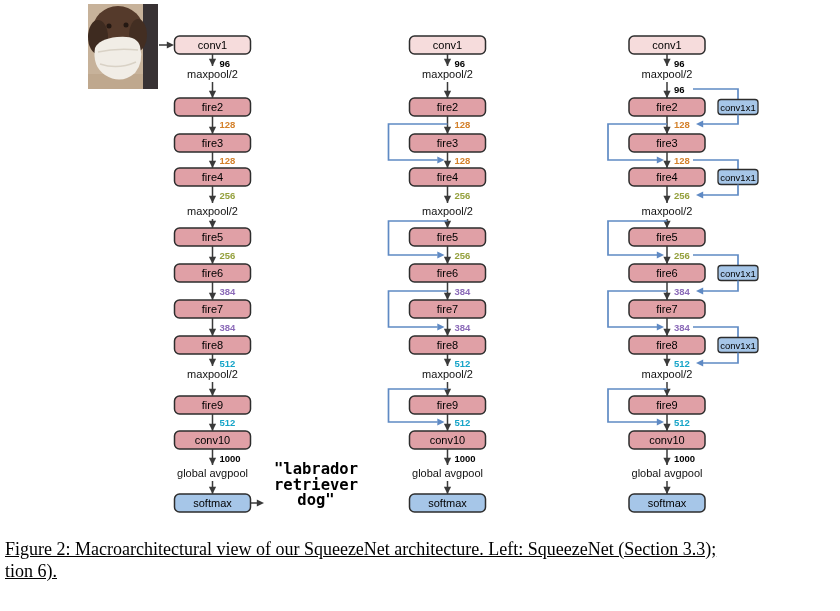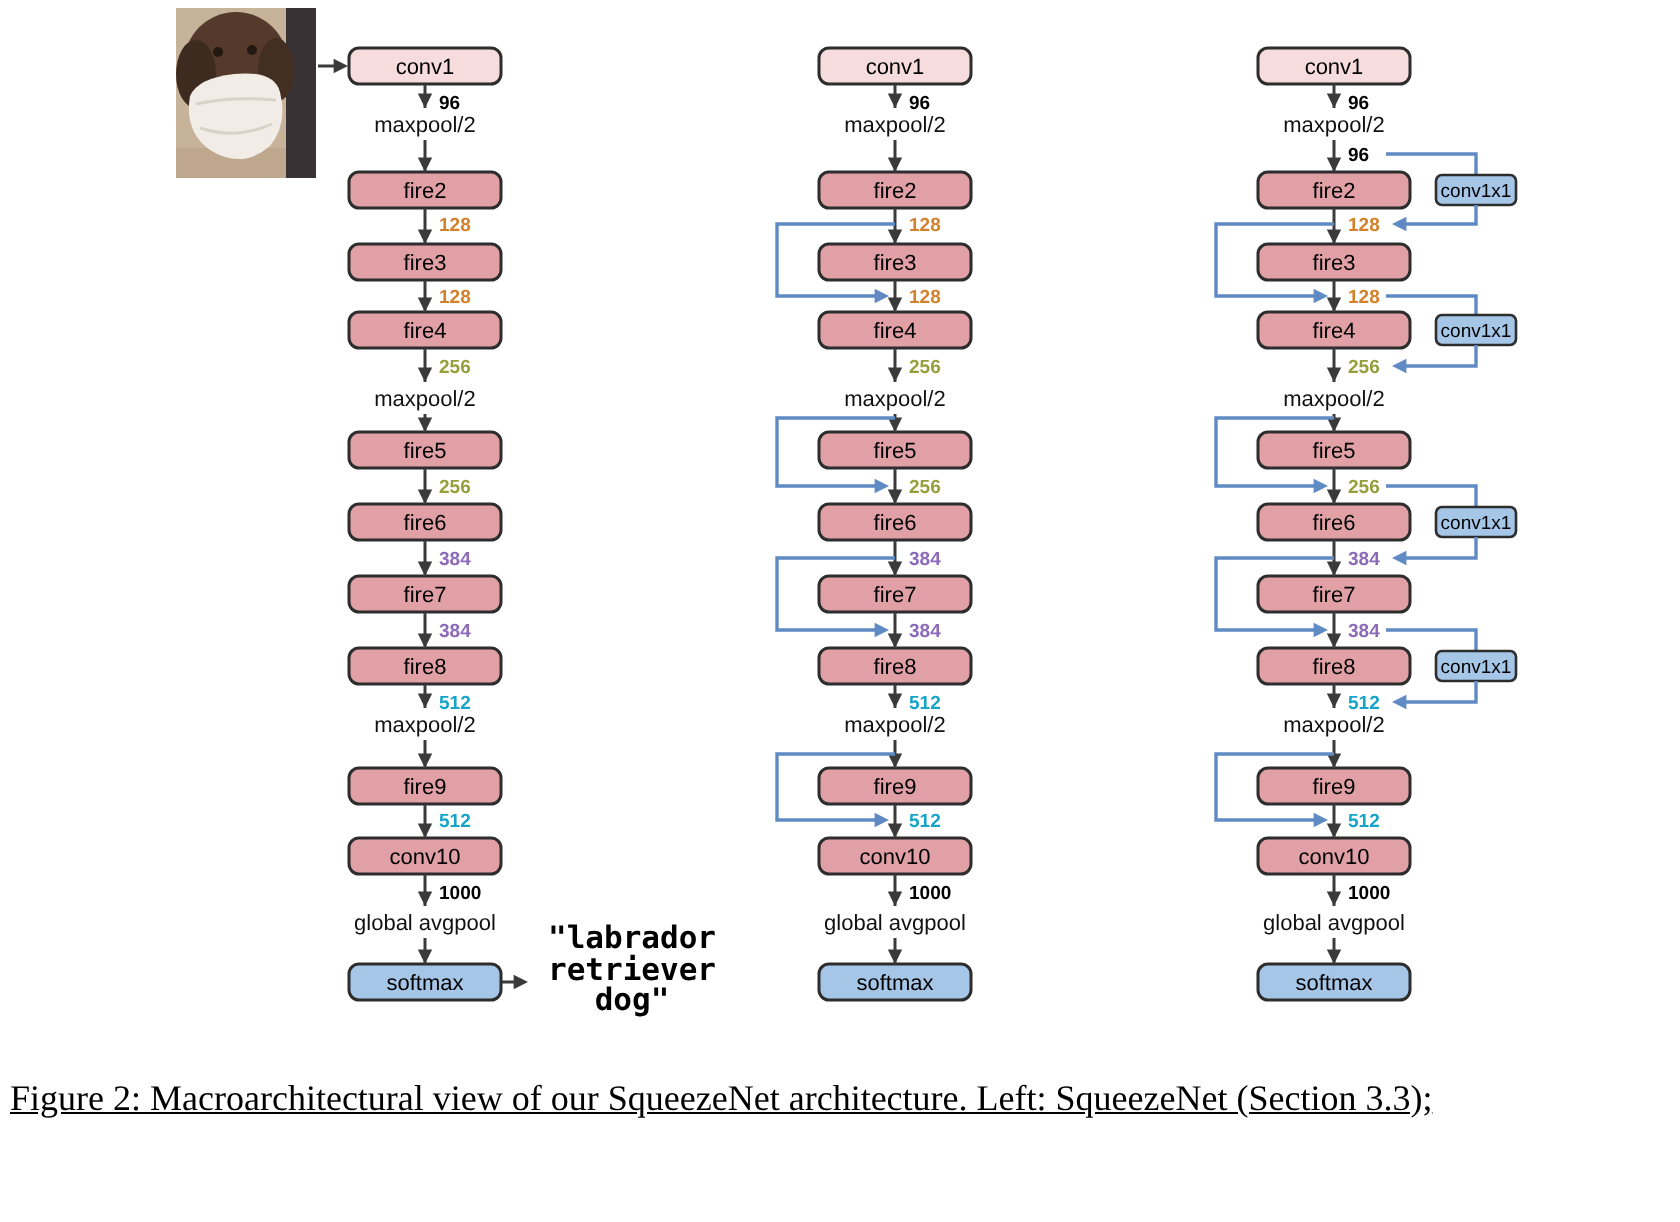--- a/index.html
+++ b/index.html
@@ -1,19 +1,19 @@
 <!DOCTYPE html>
 <html><head>
 <meta charset="utf-8">
 <style>
   html,body{margin:0;padding:0;background:#ffffff;}
   body{width:840px;height:611px;overflow:hidden;position:relative;
        font-family:"Liberation Sans",sans-serif;}
   #figure{position:absolute;left:0;top:0;width:840px;height:611px;background:#fff;}
-  #diagram{position:absolute;left:0;top:0;width:764px;height:534px;}
+  #diagram{position:absolute;left:0;top:12px;width:764px;height:534px;}
   svg text{font-family:"Liberation Sans",sans-serif;}
   .dog{position:absolute;left:88px;top:4px;}
   #prediction{position:absolute;left:258px;top:462px;width:116px;
       font-family:"DejaVu Sans Mono",monospace;font-weight:bold;font-size:15.5px;
       line-height:15.5px;color:#000;text-align:center;white-space:pre-line;}
   #caption{position:absolute;left:5px;top:538px;width:833px;
       font-family:"Liberation Serif",serif;font-size:18px;line-height:22.4px;color:#000;text-decoration:underline;}
   .cap-line{white-space:nowrap;}
 </style>
 </head>
@@ -276,14 +276,15 @@
           <polygon points="696,351 703.2,347.4 703.2,354.6" fill="#5f8ac4"></polygon>
         </g>
       </svg></div>
 
   <div id="prediction">"labrador
 retriever
 dog"</div>
 
   <div id="caption">
     <div class="cap-line">Figure 2: Macroarchitectural view of our SqueezeNet architecture. Left: SqueezeNet (Section 3.3);</div>
+    <div class="cap-line">tion 6).</div>
   </div>
 </div>
 
 </body></html>

